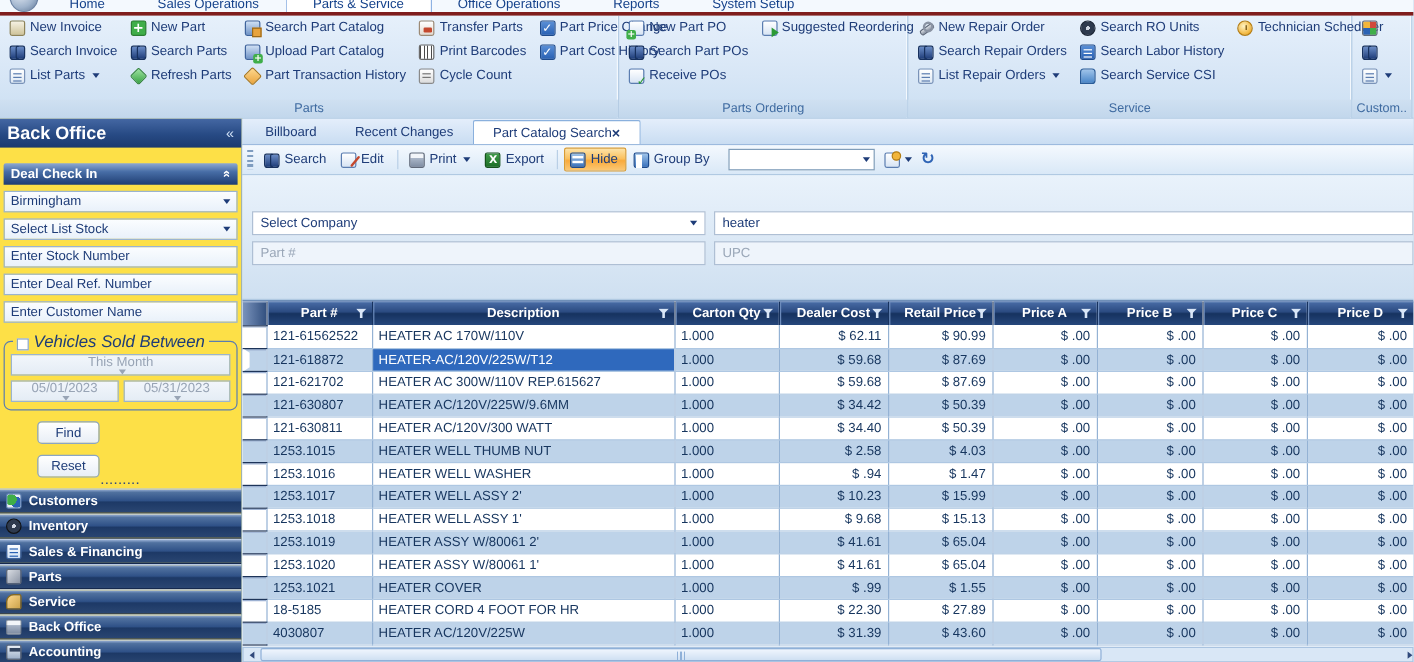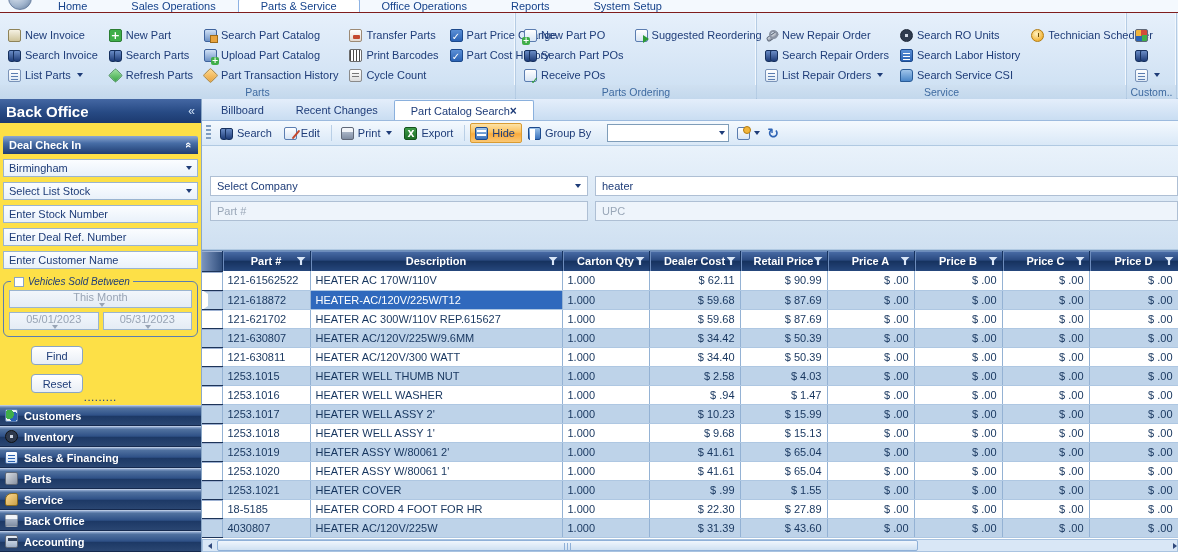--- a/index.html
+++ b/index.html
@@ -1,29 +1,29 @@
 <!DOCTYPE html>
 <html><head>
 <meta charset="utf-8">
 <style>
   * { box-sizing: border-box; margin: 0; padding: 0; }
   html,body { width:1178px; height:552px; overflow:hidden; }
   body { font-family:"Liberation Sans","DejaVu Sans",sans-serif; font-size:11px; color:#1e3c78; background:#cfe0f1; }
   #root { width:1178px; height:552px; display:flex; flex-direction:column; }
 
   
-  #apptab-bar { height:13px; background:#f4f9fe; display:flex; align-items:flex-end; border-bottom:1px solid #7f1d1d; position:relative; flex:none; }
+  #apptab-bar { height:13px; background:#f4f9fe; display:flex; align-items:flex-end; border-bottom:3px solid #7f1d1d; position:relative; flex:none; }
   #app-logo { position:absolute; left:8px; top:-14px; width:24px; height:24px; border-radius:50%; background:radial-gradient(circle at 35% 30%,#e8eef6,#9fb3cc 60%,#5f7694); border:1px solid #6b82a3; }
   .apptab { padding:0 22px; height:13px; display:flex; align-items:center; color:#15428b; cursor:default; }
   .apptab.active { background:#ffffff; border:1px solid #8db2e3; border-bottom:none; border-radius:2px 2px 0 0; }
 
   
   #ribbon { height:86px; flex:none; background:linear-gradient(180deg,#e6f0fb 0%,#d7e6f6 60%,#cbdff2 100%); border-bottom:1px solid #a8c3de; display:flex; }
   .rb-group { display:flex; flex-direction:column; border-right:1px solid #b5cce4; box-shadow:inset -1px 0 0 #f3f8fd; flex:none; }
-  .rb-body { flex:1; display:flex; padding:12px 4px 0 5px; gap:2px; }
+  .rb-body { flex:1; display:flex; padding:0 4px 0 5px; gap:2px; }
   .rb-col { display:flex; flex-direction:column; }
   .rb-btn { height:20px; display:flex; align-items:center; gap:4px; padding:0 6px 0 3px; border-radius:2px; white-space:nowrap; cursor:default; }
   .rb-label { height:15px; text-align:center; color:#3e6aa0; font-size:10.5px; background:linear-gradient(180deg,#cfe0f1,#c2d7ec); line-height:15px; }
   .dd-arrow { width:0; height:0; border-left:3px solid transparent; border-right:3px solid transparent; border-top:4px solid #1e3c78; margin-left:2px; flex:none; }
 
   
   .ic { width:13px; height:13px; display:inline-block; position:relative; flex:none; border-radius:2px; }
   .binoculars-icon::before,.binoculars-icon::after { content:''; position:absolute; top:1px; width:6px; height:10px; border-radius:2px 2px 3px 3px; background:linear-gradient(#6a8cc6,#1e3c78); border:1px solid #16305e; }
   .binoculars-icon::before{left:0} .binoculars-icon::after{right:0}
   .invoice-icon { background:linear-gradient(#f5f1e3,#cfc49a); border:1px solid #8e8358; }
@@ -86,21 +86,21 @@
   #sidebar { width:202px; flex:none; background:#fde047; border-right:1px solid #8ba8c8; display:flex; flex-direction:column; }
   #sb-title { height:24px; flex:none; background:linear-gradient(180deg,#4467a3,#274a84 55%,#1c3a6f); color:#fff; font-weight:bold; font-size:15px; display:flex; align-items:center; padding:0 6px; justify-content:space-between; }
   #sb-title .collapse-glyph { font-size:12px; font-weight:normal; color:#cfe0f5; }
   #sb-gap { height:13px; flex:none; }
   #sb-panel { padding:0 3px; flex:none; }
   #deal-header { height:18px; background:linear-gradient(180deg,#8ea9d2,#476da6 40%,#1f3d72); color:#fff; font-weight:bold; display:flex; align-items:center; justify-content:space-between; padding:0 6px; border-radius:2px 2px 0 0; }
   #deal-header .collapse-glyph { transform:rotate(90deg); font-size:11px; }
   .sb-field { height:18px; margin-top:5px; background:linear-gradient(#fbfdff,#e9f1fa); border:1px solid #9ab4d0; display:flex; align-items:center; padding:0 5px; color:#1e3c78; justify-content:space-between; }
   .sb-field .dd-arrow { border-top-color:#1e3c78; }
   fieldset#vehicles-box { margin-top:7px; border:1px solid #5b7db0; border-radius:6px; padding:3px 5px 6px; }
-  fieldset#vehicles-box legend { font-style:italic; font-size:10px; padding:0 3px; display:flex; align-items:flex-end; gap:4px; margin-left:2px; }
+  fieldset#vehicles-box legend { font-style:italic; font-size:14px; padding:0 3px; display:flex; align-items:flex-end; gap:4px; margin-left:2px; }
   .checkbox { width:10px; height:10px; background:#fff; border:1px solid #8aa5c4; display:inline-block; flex:none; }
   .sb-field.disabled { color:#98a4b5; background:linear-gradient(#f2f6fb,#e4ecf5); margin-top:4px;flex-direction:column; }
   .sb-field.disabled .dd-arrow { border-top-color:#98a4b5; }
   #date-row { display:flex; gap:4px;align-items:flex-end; }
   #date-row .sb-field { flex:1; }
   #sb-buttons { display:flex; justify-content:center; gap:9px; margin:9px 0 0 28px;flex-direction:column; }
   .sb-btn { width:52px; height:19px; background:linear-gradient(#ffffff,#e8eef6); border:1px solid #8aa5c4; border-radius:4px; color:#1e3c78; font-size:11px; cursor:default; }
   #sb-filler { flex:1; }
   #sb-handle { height:9px; flex:none; text-align:center; color:#30497c; font:bold 7px/6px "DejaVu Sans",sans-serif; letter-spacing:1px; }
   .nav-item { height:21px; flex:none; display:flex; align-items:center; gap:6px; padding:0 5px; color:#fff; font-weight:bold; background:linear-gradient(180deg,#93abd1 0%,#50719f 12%,#2f5187 48%,#1d3966 55%,#2a4672 100%); border-top:1px solid #b7c8e2; border-bottom:1px solid #15294e; cursor:default; }

